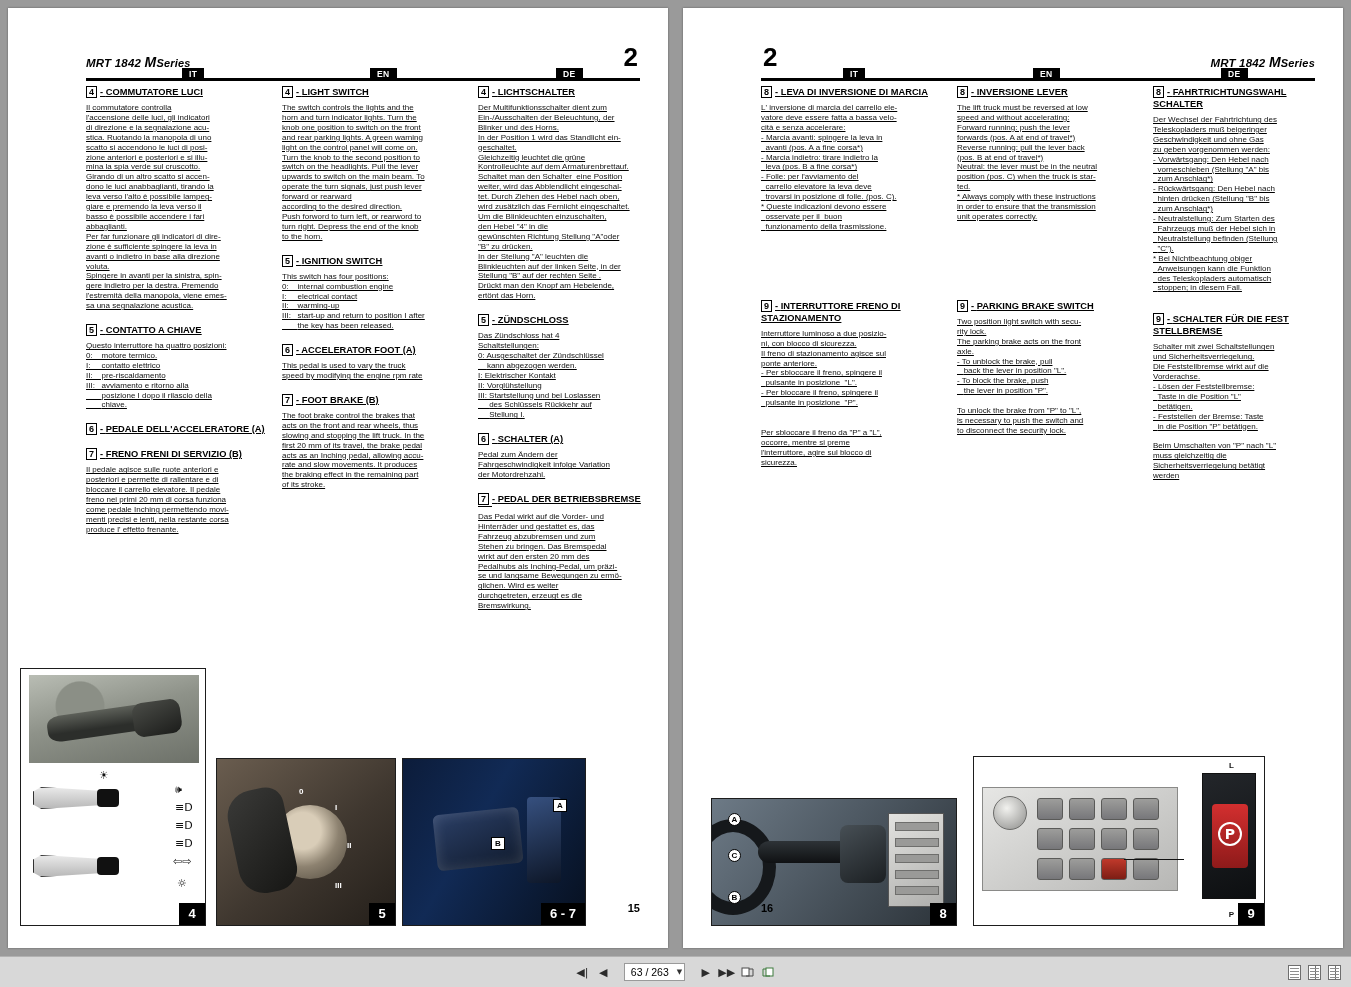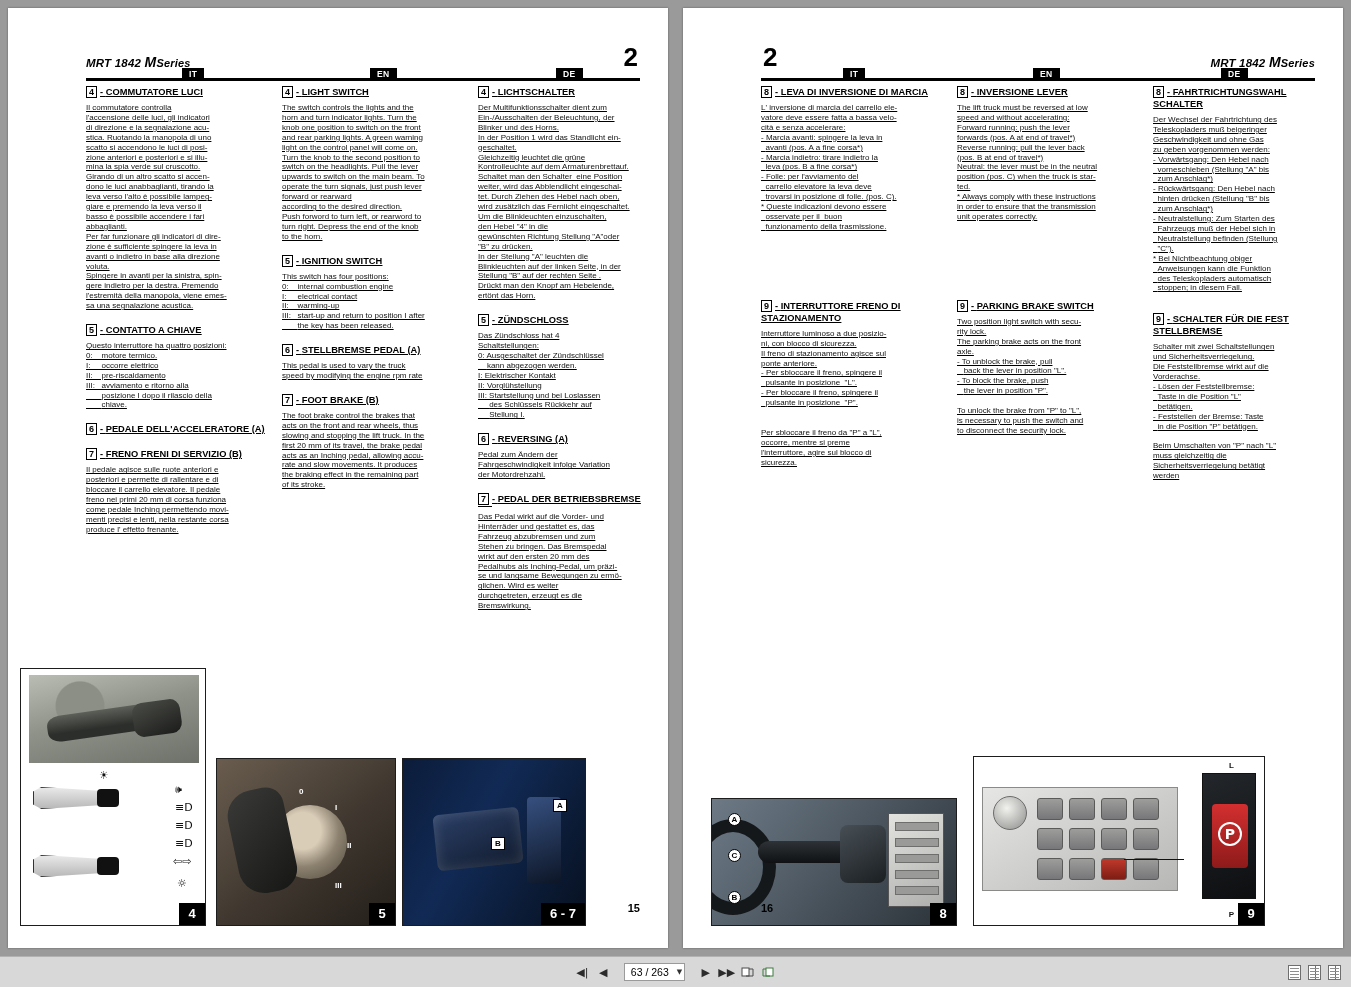--- a/index.html
+++ b/index.html
@@ -320,21 +320,21 @@
 gere indietro per la destra. Premendo
 l'estremità della manopola, viene emes-
 sa una segnalazione acustica.</div>
           </div>
           <div class="blk">
             <div class="blk-title">
               <span class="idx">5</span><span>- </span><span class="ul">CONTATTO A CHIAVE</span>
             </div>
             <div class="body">Questo interruttore ha quattro posizioni:
 0:    motore termico.
-I:     occorre elettrico
+I:     contatto elettrico
 II:    pre-riscaldamento
 III:   avviamento e ritorno alla
        posizione I dopo il rilascio della
        chiave.</div>
           </div>
           <div class="blk">
             <div class="blk-title">
               <span class="idx">6</span><span>- </span><span class="ul">PEDALE DELL'ACCELERATORE (A)</span>
             </div>
           </div>
@@ -378,21 +378,21 @@
             </div>
             <div class="body">This switch has four positions:
 0:    internal combustion engine
 I:     electrical contact
 II:    warming-up
 III:   start-up and return to position I after
        the key has been released.</div>
           </div>
           <div class="blk">
             <div class="blk-title">
-              <span class="idx">6</span><span>- </span><span class="ul">STELLBREMSE PEDAL  (A)</span>
+              <span class="idx">6</span><span>- </span><span class="ul">ACCELERATOR FOOT  (A)</span>
             </div>
             <div class="body">This pedal is used to vary the truck
 speed by modifying the engine rpm rate</div>
           </div>
           <div class="blk">
             <div class="blk-title">
               <span class="idx">7</span><span>-  </span><span class="ul">FOOT BRAKE  (B)</span>
             </div>
             <div class="body">The foot brake control the brakes that
 acts on the front and rear wheels, thus
@@ -440,21 +440,21 @@
 0: Ausgeschaltet der Zündschlüssel
     kann abgezogen werden.
 I: Elektrischer Kontakt
 II: Vorglühstellung
 III: Startstellung und bei Loslassen
      des Schlüssels Rückkehr auf
      Stellung I.</div>
           </div>
           <div class="blk">
             <div class="blk-title">
-              <span class="idx">6</span><span>- </span><span class="ul">REVERSING  (A)</span>
+              <span class="idx">6</span><span>- </span><span class="ul">SCHALTER  (A)</span>
             </div>
             <div class="body">Pedal zum Ändern der
 Fahrgeschwindigkeit infolge Variation
 der Motordrehzahl.</div>
           </div>
           <div class="blk">
             <div class="blk-title">
               <span class="idx">7</span><span>- </span><span class="ul">PEDAL DER BETRIEBSBREMSE</span>
               <div style="width:14px;border-bottom:1px solid #000;margin-top:1px;"></div>
             </div>

